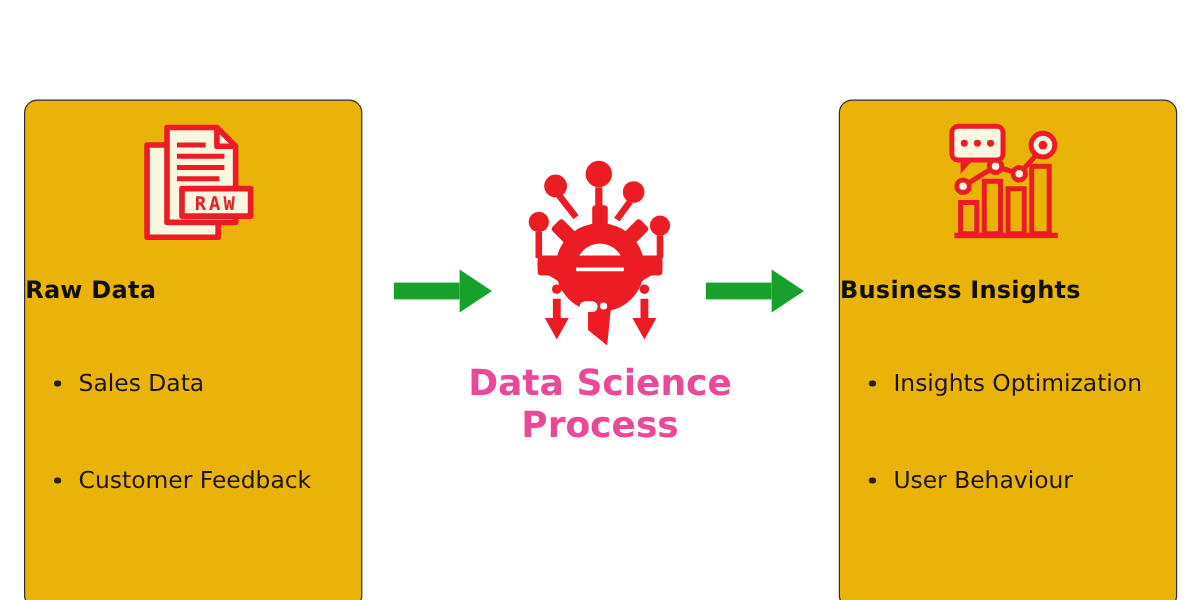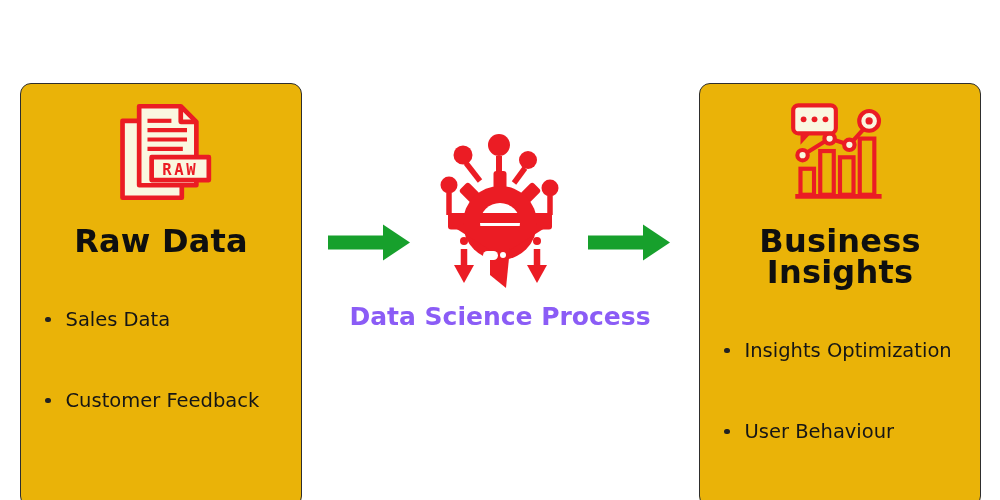--- a/index.html
+++ b/index.html
@@ -10,37 +10,37 @@
   }
   .card {
     position:absolute; top:83px; width:282px; height:424px;
     background:#eab308; border:1.4px solid #2e2e2e; border-radius:11px;
     box-sizing:border-box;
   }
   #card-raw { left:20px; }
   #card-insights { left:699px; }
   .card-icon-wrap { height:104px; margin-top:16px; display:flex; justify-content:center; }
   .card-title {
-    margin-top:22px; text-align:center;
-    font-size:32px; font-weight:700; line-height:31px; color:#0f0f0f;
+    margin-top:22px; text-align:left;
+    font-size:20px; font-weight:700; line-height:31px; color:#0f0f0f;
     letter-spacing:0.2px;
   }
   .card-list { list-style:none; margin:26px 0 0 0; padding:0 0 0 24px; }
   .card-list li {
     display:flex; align-items:center; gap:15px; height:37px;
     font-size:19.5px; font-weight:500; color:#161616; white-space:nowrap;margin-top:44px;
   }
   .card-list li::before {
     content:""; width:5.5px; height:5.5px; border-radius:50%;
     background:#222; flex:0 0 auto;
   }
   .process-icon { position:absolute; left:440px; top:127px; }
   .process-label {
     position:absolute; left:340px; top:302px; width:320px;
-    text-align:center; font-size:25px; font-weight:700; color:#8b5cf6;
+    text-align:center; font-size:30px; font-weight:700; color:#ec4899;
   }
   .arrow { position:absolute; top:224px; }
   #arrow-left { left:328px; }
   #arrow-right { left:588px; }
   .red-stroke { stroke:#EB1C24; fill:none; }
   .red-fill { fill:#EB1C24; }
 </style>
 </head>
 <body>
 

